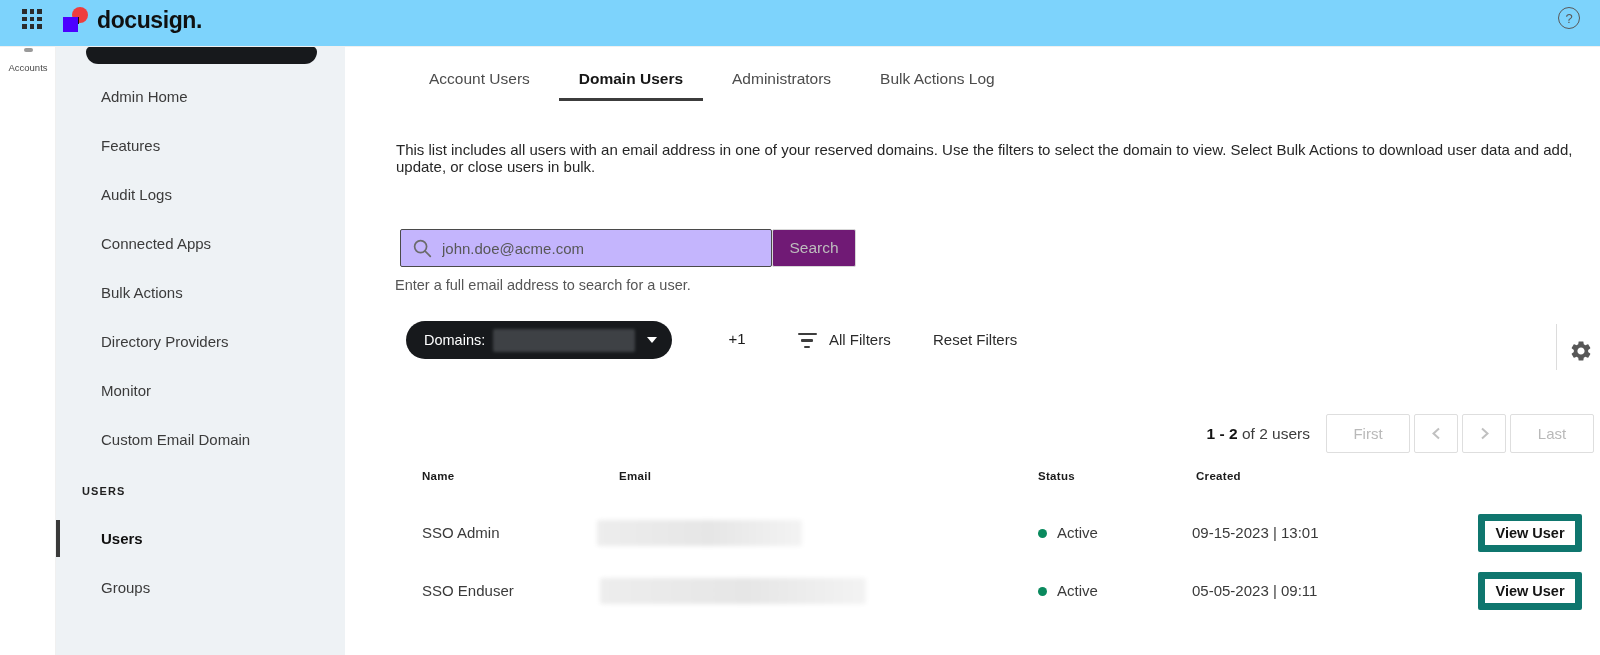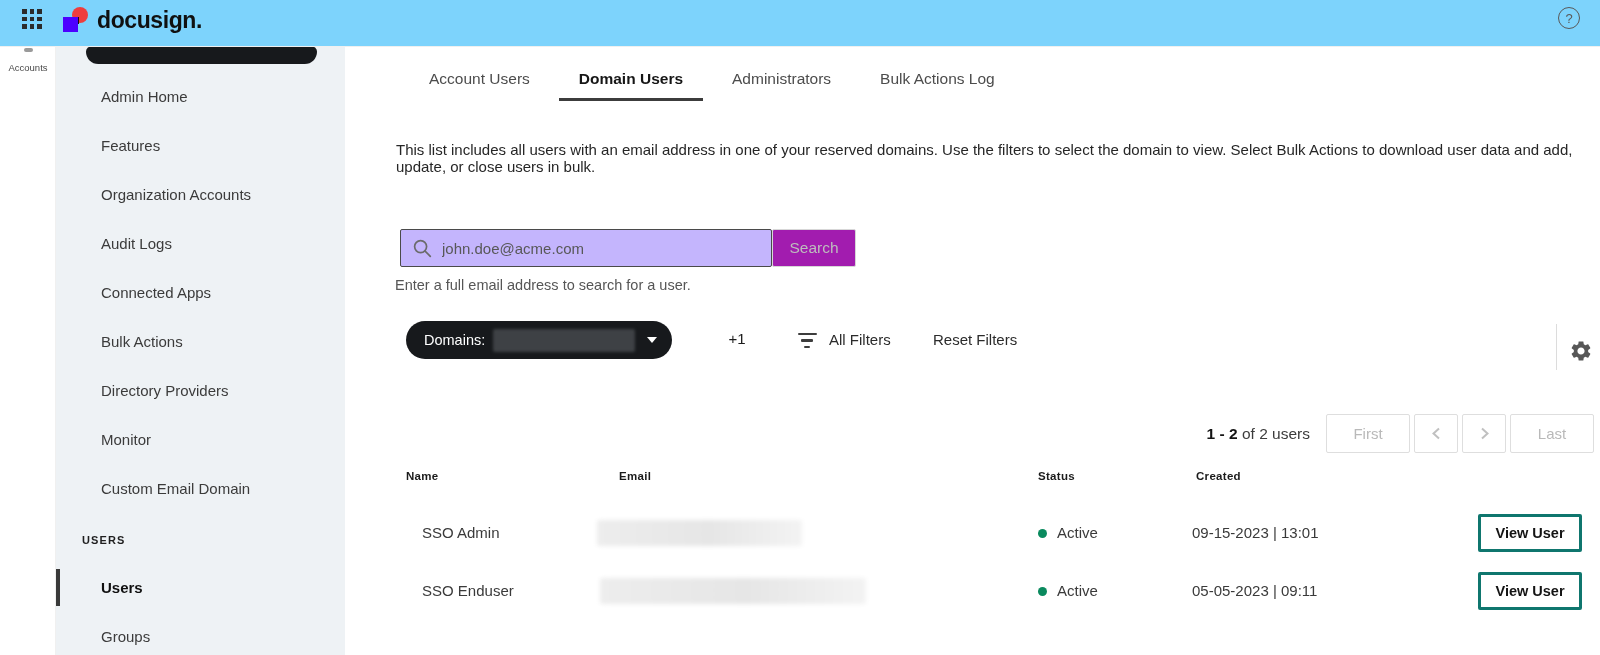--- a/index.html
+++ b/index.html
@@ -50,21 +50,21 @@
   .tab.active { color:#161616; font-weight:bold; }
   .tab.active::after { content:""; position:absolute; left:0; right:0; bottom:0; height:3px; background:#3c3c3c; }
 
   
   .description { position:absolute; left:396px; top:141px; width:1188px; font-size:15px; line-height:17px; color:#262626; }
   .search-input { position:absolute; left:400px; top:229px; width:372px; height:38px; border:1px solid #4a4a4a;
     border-radius:2px; padding:0 10px 0 41px; font-size:15px; color:#3c3c3c; background:#c4b5fd; outline:none;
     font-family:"Liberation Sans","DejaVu Sans",sans-serif; }
   .search-input::placeholder { color:#585858; opacity:1; }
   .search-glyph { position:absolute; left:413px; top:239px; width:19px; height:19px; pointer-events:none; }
-  .search-btn { position:absolute; left:772px; top:229px; width:84px; height:38px; background:#a21caf;
+  .search-btn { position:absolute; left:772px; top:229px; width:84px; height:38px; background:#701a75;
     border:1px solid #d7d7d7; border-radius:2px; font-size:15.5px; color:#bdbdbd; cursor:pointer;
     font-family:inherit; }
   .search-helper { position:absolute; left:395px; top:277px; font-size:14.5px; color:#565656; }
 
   
   .domains-pill { position:absolute; left:406px; top:321px; height:38px; width:266px; background:#17191c;
     border-radius:19px; display:flex; align-items:center; padding:0 15px 0 18px; cursor:pointer; }
   .domains-label { color:#fff; font-size:14.5px; }
   .domains-redacted { width:150px; height:23px; background:#3e4145; border-radius:2px; margin:0 12px 0 8px;
     filter:blur(1.5px); }
@@ -90,21 +90,21 @@
     font-family:inherit; }
   .pg-wide { width:84px; } .pg-sq { width:44px; }
 
   
   .th { position:absolute; top:470px; font-size:11.5px; font-weight:bold; letter-spacing:0.3px; color:#1b1b1b; }
   .cell { position:absolute; font-size:15px; color:#3a3a3a; white-space:nowrap; }
   .redacted-email { position:absolute; height:26px; border-radius:2px; filter:blur(2px);
     background:linear-gradient(90deg,#ededed 0%,#e6e6e6 55%,#f3f3f3 100%); }
   .status-dot { position:absolute; width:9px; height:9px; border-radius:50%; background:#0a8a5e; }
   .view-user-btn { position:absolute; left:1478px; width:104px; height:38px; background:#fff;
-    border:3px solid #0f766e; border-radius:2px; font-size:14.5px; font-weight:bold; color:#141414;
+    border:7px solid #0f766e; border-radius:2px; font-size:14.5px; font-weight:bold; color:#141414;
     cursor:pointer; font-family:inherit; }
 
   svg { display:block; }
 </style>
 </head>
 <body>
 
 <div id="app">
 
   <div class="header">
@@ -133,21 +133,20 @@
   <div class="rail">
     <div class="rail-cut-icon"></div>
     <div class="rail-label">Accounts</div>
   </div>
 
   <div class="sidebar">
     <div class="org-pill"></div>
     <div class="nav">
       <div class="nav-item">Admin Home</div>
       <div class="nav-item">Features</div>
-      <div class="nav-item">Organization Accounts</div>
       <div class="nav-item">Audit Logs</div>
       <div class="nav-item">Connected Apps</div>
       <div class="nav-item">Bulk Actions</div>
       <div class="nav-item">Directory Providers</div>
       <div class="nav-item">Monitor</div>
       <div class="nav-item">Custom Email Domain</div>
       <div class="nav-section">USERS</div>
       <div class="nav-item selected">Users</div>
       <div class="nav-item">Groups</div>
     </div>
@@ -197,21 +196,21 @@
         </svg>
     </button>
     <button class="pg-btn pg-sq">
       <svg width="13" height="13" viewBox="0 0 13 13">
           <polyline points="4,1.5 9.5,6.5 4,11.5" fill="none" stroke="#c0c0c0" stroke-width="2"></polyline>
         </svg>
     </button>
     <button class="pg-btn pg-wide">Last</button>
   </div>
 
-  <div class="th" style="left:406px;">Name</div>
+  <div class="th" style="left:422px;">Name</div>
   <div class="th" style="left:619px;">Email</div>
   <div class="th" style="left:1038px;">Status</div>
   <div class="th" style="left:1196px;">Created</div>
 
   <div>
     <div class="cell" style="left:422px; top:524px;">SSO Admin</div>
     <div class="redacted-email" style="left:597px; top:520px; width:205px;"></div>
     <span class="status-dot" style="left:1038px; top:529px;"></span>
     <div class="cell" style="left:1057px; top:524px;">Active</div>
     <div class="cell" style="left:1192px; top:524px;">09-15-2023 | 13:01</div>

